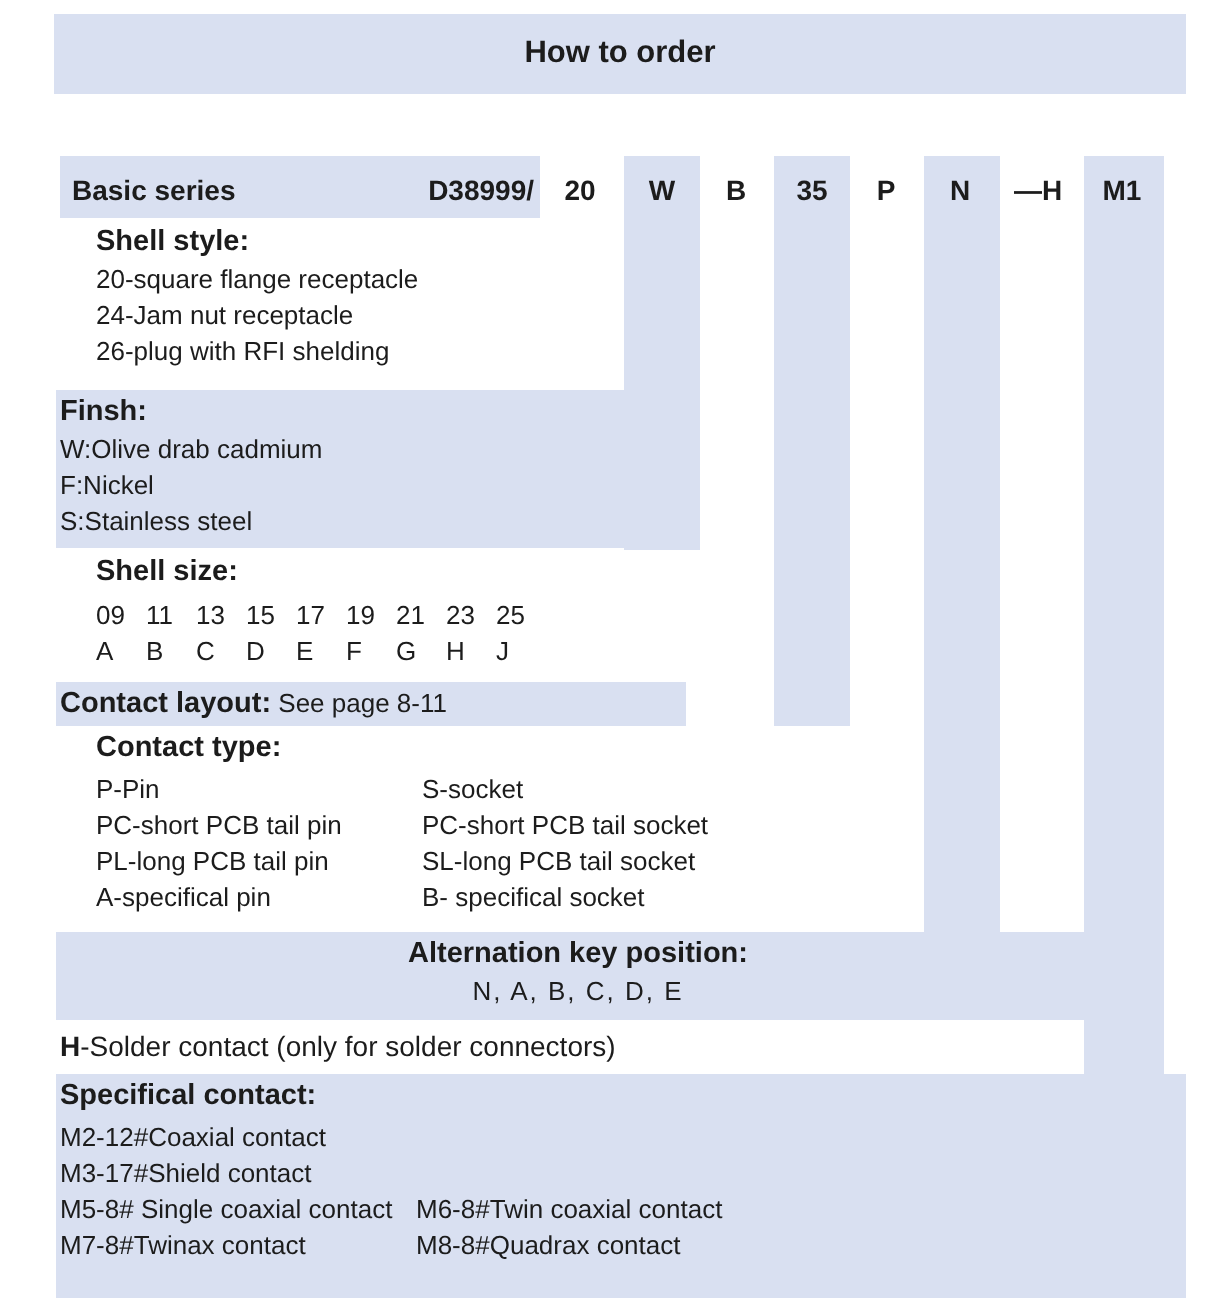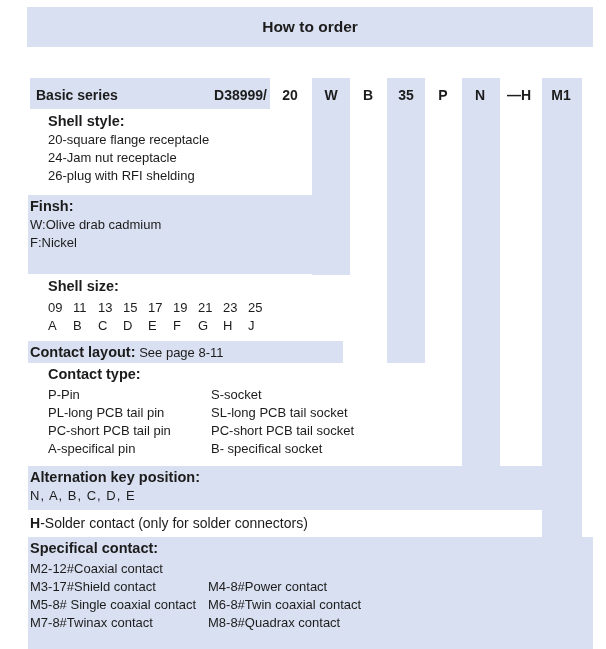--- a/index.html
+++ b/index.html
@@ -31,21 +31,21 @@
   .code-row .prefix { left: 177px; width: 90px; text-align: right; }
   .code-row .code   { width: 50px; text-align: center; }
   .sec { position: absolute; left: 48px; }
   .sec h3, .bar h3 {
     margin: 0; font-size: 14.5px; font-weight: bold; line-height: 19px; white-space: nowrap;
   }
   .sec p, .bar p { margin: 0; font-size: 13px; line-height: 18px; white-space: nowrap; }
   .bar { position: absolute; padding: 2px 0 0 2px; }
   .bar-finsh { left: 28px; top: 195px; width: 322px; height: 79px; }
   .bar-cl    { left: 28px; top: 341px; width: 315px; height: 22px; }
-  .bar-alt   { left: 28px; top: 466px; width: 520px; height: 44px; }
+  .bar-alt   { left: 28px; top: 466px; width: 520px; height: 44px; text-align: center; }
   .bar-spec  { left: 28px; top: 537px; width: 565px; height: 128px; }
   .sec-shell-style { top: 112px; }
   .sec-shell-size  { top: 277px; }
   .sec-contact-type{ top: 365px; }
   .cells { display: flex; font-size: 13px; line-height: 18px; justify-content: space-between; }
   .cells span { width: 25px; }
   .cells.nums { margin-top: 3px; }
   .tworow { display: flex; font-size: 13px; line-height: 18px; white-space: nowrap; }
   .rows { margin-top: 2px; }
   .ct .c1 { width: 163px; }
@@ -91,20 +91,21 @@
     <h3>Shell style:</h3>
     <p>20-square flange receptacle</p>
     <p>24-Jam nut receptacle</p>
     <p>26-plug with RFI shelding</p>
   </div>
 
   <div class="bar bar-finsh hl">
     <h3>Finsh:</h3>
     <p>W:Olive drab cadmium</p>
     <p>F:Nickel</p>
+    <p>S:Stainless steel</p>
   </div>
 
   <div class="sec sec-shell-size">
     <h3>Shell size:</h3>
     <div class="cells nums">
       <span>09</span>
       <span>11</span>
       <span>13</span>
       <span>15</span>
       <span>17</span>
@@ -134,26 +135,26 @@
   </div>
 
   <div class="sec sec-contact-type">
     <h3>Contact type:</h3>
     <div class="rows">
       <div class="tworow ct">
         <span class="c1">P-Pin</span>
         <span class="c2">S-socket</span>
       </div>
       <div class="tworow ct">
+        <span class="c1">PC-short PCB tail pin</span>
+        <span class="c2">PC-short PCB tail socket</span>
+      </div>
+      <div class="tworow ct">
         <span class="c1">PL-long PCB tail  pin</span>
         <span class="c2">SL-long PCB tail socket</span>
-      </div>
-      <div class="tworow ct">
-        <span class="c1">PC-short PCB tail pin</span>
-        <span class="c2">PC-short PCB tail socket</span>
       </div>
       <div class="tworow ct">
         <span class="c1">A-specifical pin</span>
         <span class="c2">B- specifical socket</span>
       </div>
     </div>
   </div>
 
   <div class="bar bar-alt hl">
     <h3>Alternation key position:</h3>
@@ -165,21 +166,20 @@
   </div>
 
   <div class="bar bar-spec hl">
     <h3>Specifical contact:</h3>
     <div class="rows">
       <div class="tworow sp">
         <span class="c2">M2-12#Coaxial contact</span>
       </div>
       <div class="tworow sp">
         <span class="c1">M3-17#Shield contact</span>
-        <span class="c2">M4-8#Power contact</span>
       </div>
       <div class="tworow sp">
         <span class="c1">M5-8# Single coaxial contact</span>
         <span class="c2">M6-8#Twin coaxial contact</span>
       </div>
       <div class="tworow sp">
         <span class="c1">M7-8#Twinax contact</span>
         <span class="c2">M8-8#Quadrax contact</span>
       </div>
     </div>

